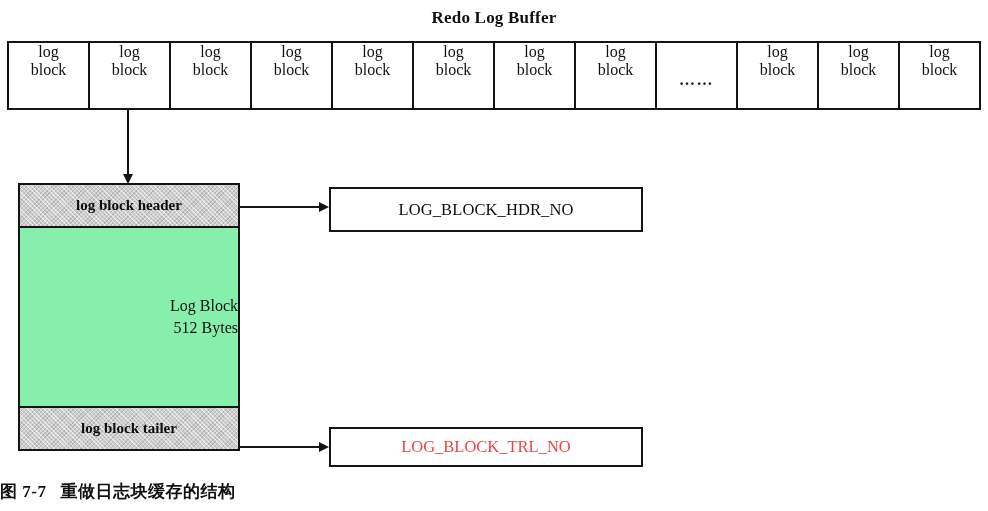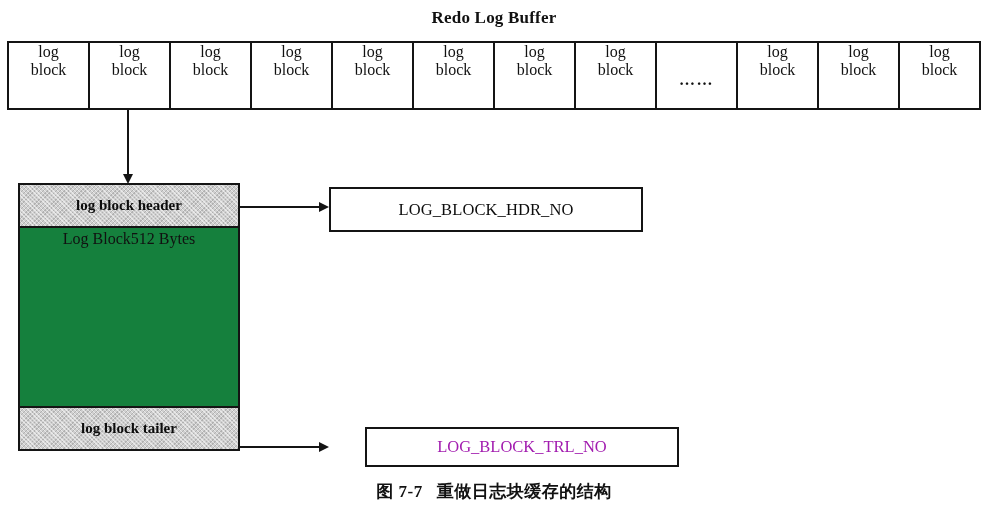--- a/index.html
+++ b/index.html
@@ -118,24 +118,24 @@
     background-color: #cfcfcf;
     background-image:
       repeating-linear-gradient(45deg, rgba(255,255,255,0.55) 0 1px, rgba(0,0,0,0) 1px 3px),
       repeating-linear-gradient(-45deg, rgba(120,120,120,0.35) 0 1px, rgba(0,0,0,0) 1px 3px);
   }
   .band.header { border-bottom: 2px solid #141414; }
   .band.tailer { border-top: 2px solid #141414; }
   .block-body {
     flex: 1 1 auto;
     display: flex;
-    flex-direction: row;
-    align-items: flex-start;
-    justify-content: center;
-    background: #15803d;
+    flex-direction: column;
+    align-items: flex-end;
+    justify-content: center;
+    background: #86efac;
     line-height: 1.4;
     font-size: 16px;
     color: #111;
   }
   .block-body span { display: block; text-align: center; }
 
   
   .h-arrow {
     position: absolute;
     height: 2px;
@@ -186,32 +186,30 @@
     top: 427px;
     width: 314px;
     height: 40px;
     border: 2px solid #141414;
     box-sizing: border-box;
     background: #ffffff;
     display: flex;
     align-items: center;
     justify-content: center;
     font-size: 16.5px;
-    color: #a21caf;
+    color: #ef4444;
     white-space: nowrap;
-    margin-left: 36px;
   }
 
   
   .caption {
     position: absolute;
     left: 0;
     top: 480px;
     width: 988px;
-    text-align: center;
     font-size: 17px;
     font-weight: 700;
     color: #111;
     letter-spacing: 0.5px;
   }
   .caption .cap-num { margin-right: 14px; }
 </style>
 </head>
 <body>
 

